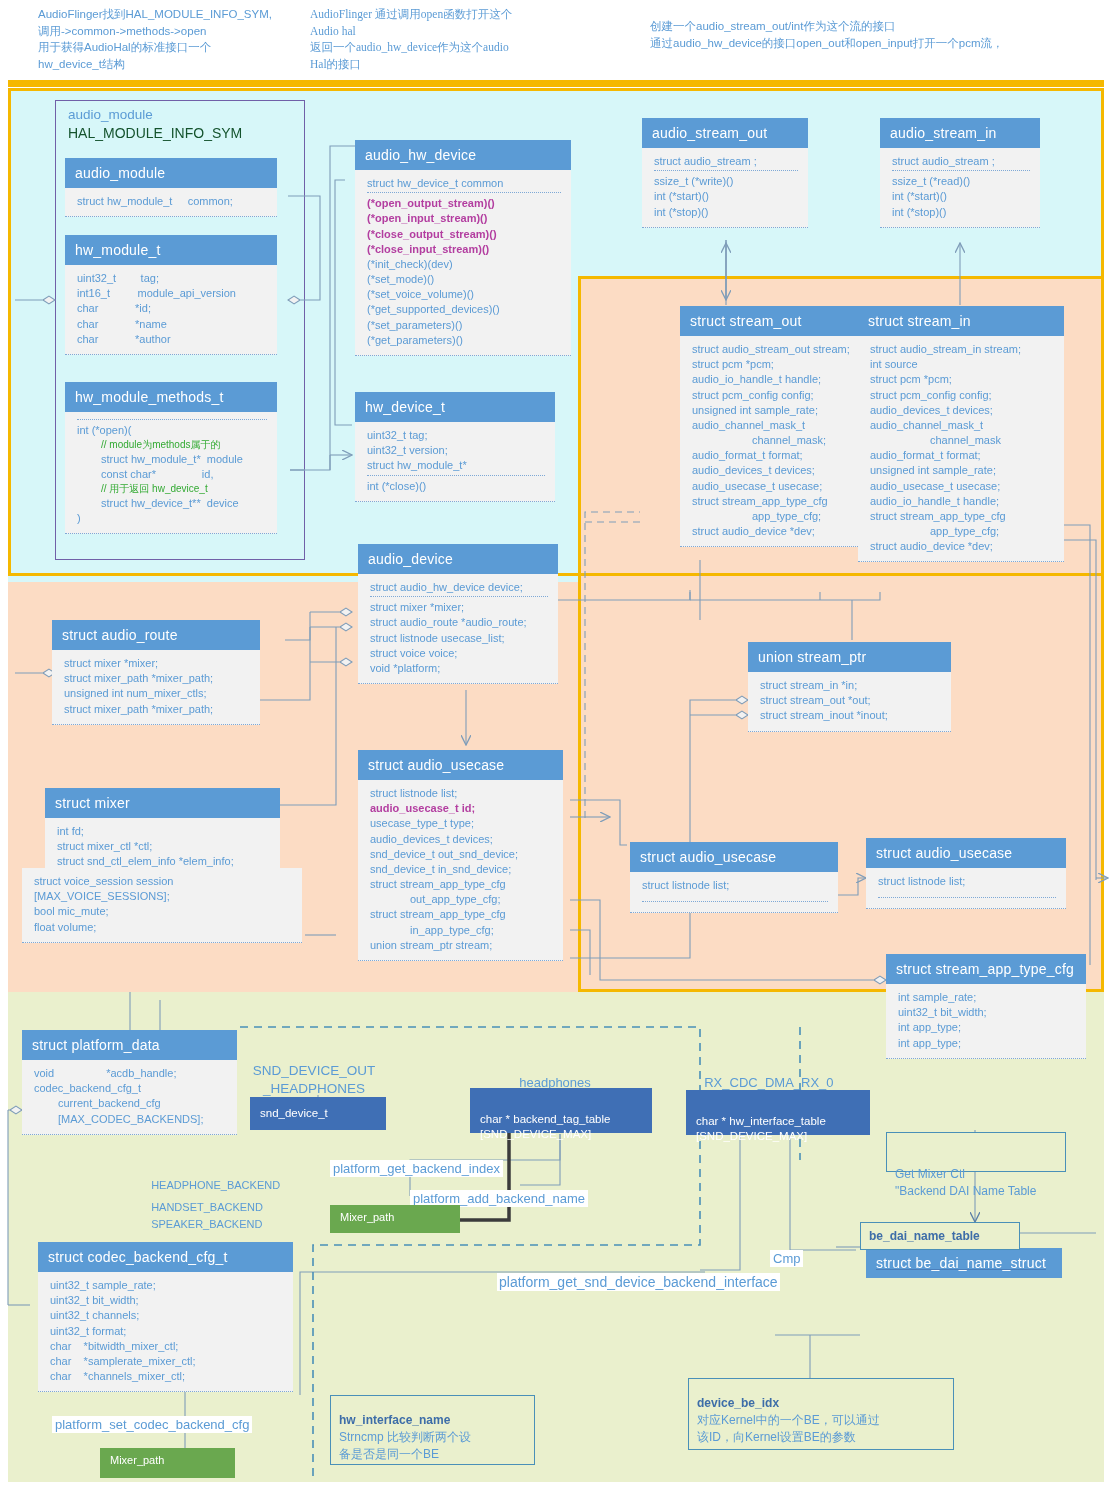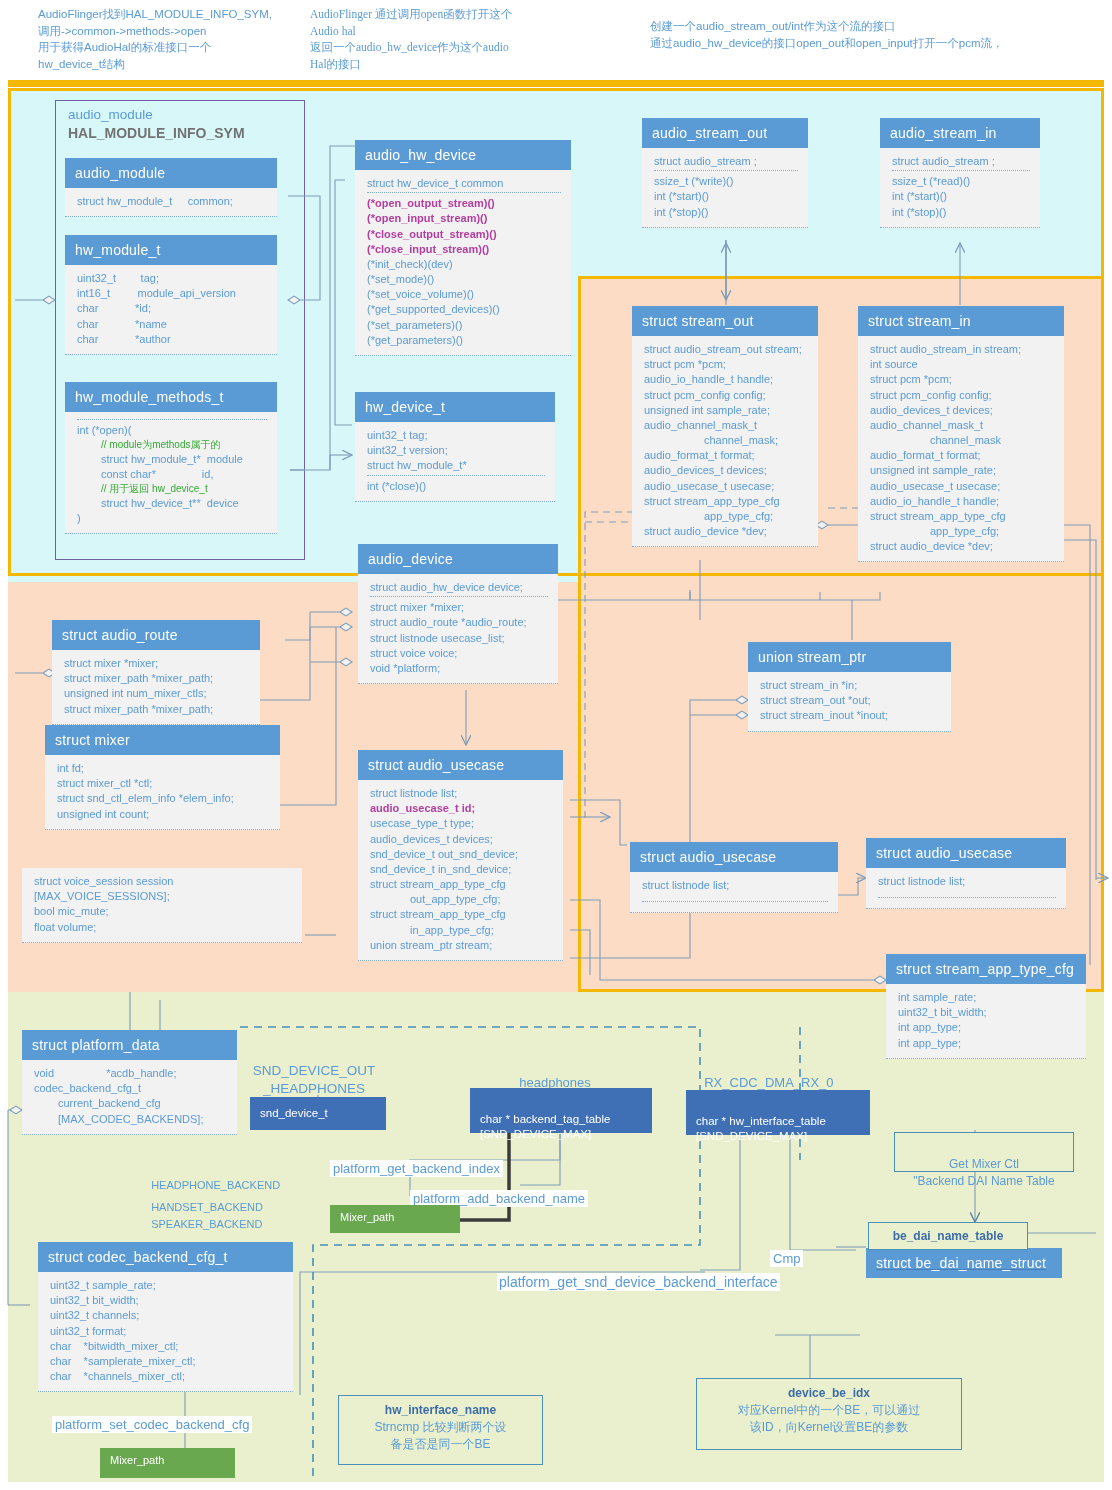--- a/index.html
+++ b/index.html
@@ -54,41 +54,41 @@
 
   
   .plainbox{
     position:absolute;box-sizing:border-box;
     background:#3f6fb5;color:#fff;font-size:11.5px;
     padding:8px 10px;line-height:1.35;
   }
   .outlinebox{
     position:absolute;box-sizing:border-box;
     border:1.3px solid #4a90b8;background:#eaf0cd;
-    color:#5b9bd5;font-size:12px;text-align:center;
-    padding:6px 8px;line-height:1.4;margin-left:8px;
+    color:#5b9bd5;font-size:12px;text-align:left;
+    padding:16px 8px;line-height:1.4;
   }
   .outlinebox b{font-weight:bold;color:#3d6da8;}
   .greenbox{
     position:absolute;box-sizing:border-box;
     background:#6aa84f;color:#ffffff;font-size:11px;
     padding:6px 10px;
   }
   .floatlabel{
     position:absolute;background:#ffffff;color:#5b9bd5;
     font-size:13px;padding:1px 3px;white-space:nowrap;
   }
   .tinylabel{
     position:absolute;background:#ffffff;color:#5b9bd5;
     font-size:14px;padding:1px 2px;white-space:nowrap;
   }
   .freetext{position:absolute;color:#5b9bd5;font-size:13px;line-height:1.4;white-space:pre;}
   .freetext.sm{font-size:11px;}
   .grouptitle{position:absolute;color:#5b9bd5;font-size:13.5px;line-height:1.35;text-align:center;}
-  .redttl{color:#737373;font-size:14px;font-weight:bold;text-align:center;}
+  .redttl{color:#14532d;font-size:14px;font-weight:normal;text-align:center;}
   .cyanttl{color:#5b9bd5;font-size:13.5px;}
 </style>
 </head>
 <body>
 
 <div class="panel panel-cyan" style="left:8px;top:88px;width:1096px;height:188px;"></div>
 <div class="panel band-yellow" style="left:8px;top:80px;width:1096px;height:7px;"></div>
 <div class="panel panel-cyan" style="left:8px;top:276px;width:570px;height:306px;"></div>
 <div class="panel panel-peach" style="left:578px;top:276px;width:526px;height:306px;"></div>
 <div class="panel panel-peach" style="left:8px;top:582px;width:1096px;height:410px;"></div>
@@ -311,21 +311,21 @@
   <div class="hdr">audio_stream_in</div>
   <div class="body">
     <span class="row">struct audio_stream ;</span>
     <div class="sep"></div>
     <span class="row">ssize_t (*read)()</span>
     <span class="row">int (*start)()</span>
     <span class="row">int (*stop)()</span>
   </div>
 </div>
 
-<div class="cls" style="left:612px;top:306px;width:206px;padding-left:20px;">
+<div class="cls" style="left:660px;top:306px;width:206px;padding-left:20px;">
   <div class="hdr">struct stream_out</div>
   <div class="body">
     <span class="row">struct audio_stream_out stream;</span>
     <span class="row">struct pcm *pcm;</span>
     <span class="row">audio_io_handle_t handle;</span>
     <span class="row">struct pcm_config config;</span>
     <span class="row">unsigned int sample_rate;</span>
     <span class="row">audio_channel_mask_t</span>
     <span class="row ind2">channel_mask;</span>
     <span class="row">audio_format_t format;</span>
@@ -373,21 +373,21 @@
 <div class="cls" style="left:52px;top:620px;width:208px;">
   <div class="hdr">struct audio_route</div>
   <div class="body">
     <span class="row">struct mixer *mixer;</span>
     <span class="row">struct mixer_path *mixer_path;</span>
     <span class="row">unsigned int num_mixer_ctls;</span>
     <span class="row">struct mixer_path *mixer_path;</span>
   </div>
 </div>
 
-<div class="cls" style="left:45px;top:725px;width:235px;">
+<div class="cls" style="left:45px;top:788px;width:235px;">
   <div class="hdr">struct mixer</div>
   <div class="body">
     <span class="row">int fd;</span>
     <span class="row">struct mixer_ctl *ctl;</span>
     <span class="row">struct snd_ctl_elem_info *elem_info;</span>
     <span class="row">unsigned int count;</span>
   </div>
 </div>
 
 <div class="cls" style="left:22px;top:868px;width:280px;">

